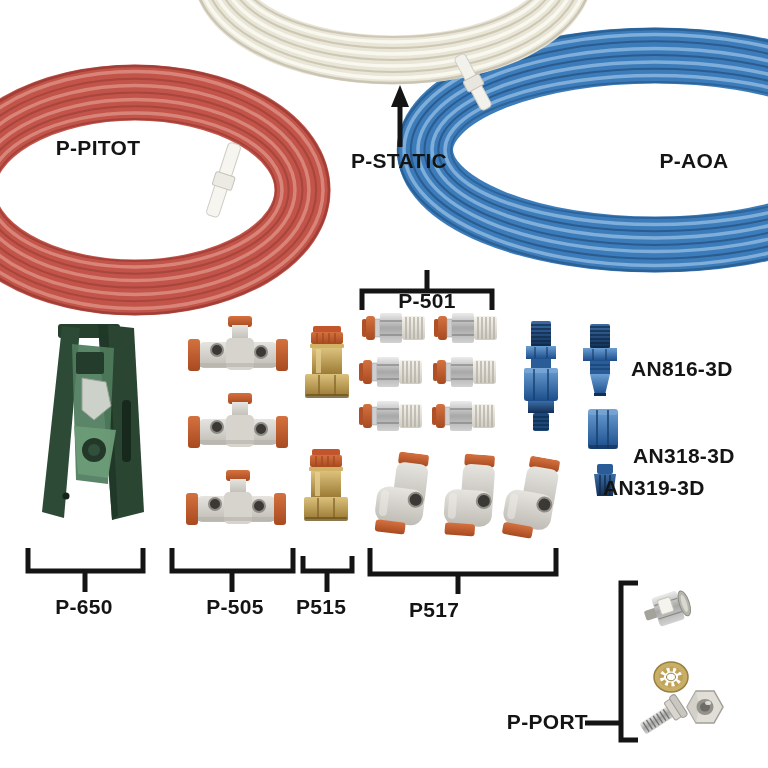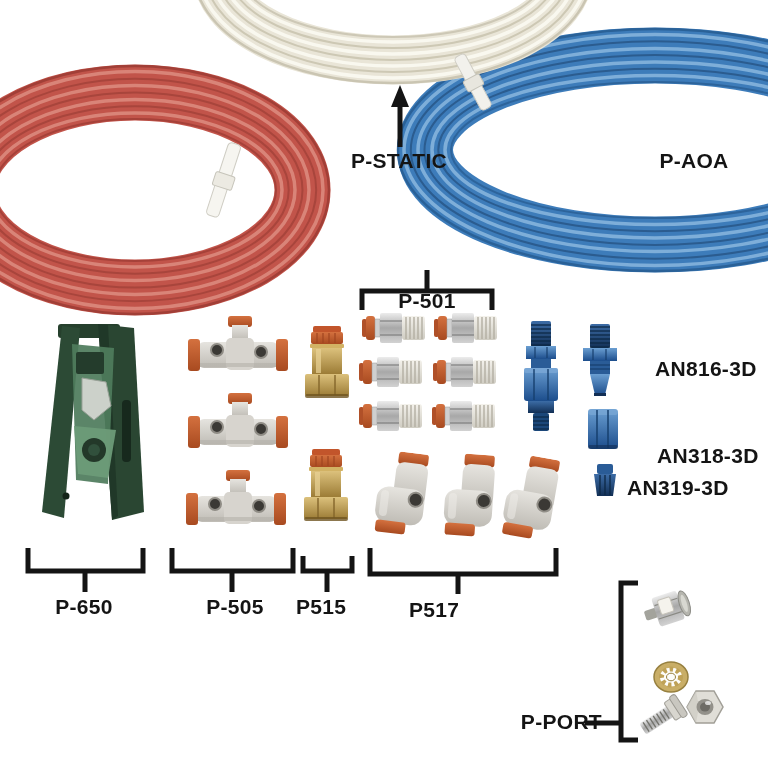--- a/index.html
+++ b/index.html
@@ -1,21 +1,21 @@
 <!DOCTYPE html>
 <html><head>
 <meta charset="utf-8">
 <style>
   html,body{margin:0;padding:0;background:#ffffff;}
   .stage{position:relative;width:768px;height:768px;background:#ffffff;overflow:hidden;
          font-family:"Liberation Sans", sans-serif;}
   .art{position:absolute;left:0;top:0;}
   .lbl{position:absolute;font-weight:bold;font-size:21px;line-height:22px;color:#141414;
        text-align:center;white-space:nowrap;letter-spacing:.3px;}
-  .lbl.left{text-align:center;margin-left:24px;}
+  .lbl.left{text-align:center;}
   .lbl.right{text-align:right;}
 </style>
 </head>
 <body>
 
 <div class="stage">
 
 <svg class="art" width="768" height="768" viewBox="0 0 768 768">
   <defs>
     <linearGradient id="gMetal" x1="0" y1="0" x2="0" y2="1">
@@ -310,28 +310,29 @@
   <g fill="none" stroke="#141414" stroke-width="5">
     <path d="M362,310 L362,291 L492,291 L492,310 M427,291 L427,270"></path>
     <path d="M28,548 L28,571 L143,571 L143,548 M85,571 L85,592"></path>
     <path d="M172,548 L172,571 L293,571 L293,548 M232,571 L232,592"></path>
     <path d="M303,556 L303,571 L352,571 L352,556 M327,571 L327,592"></path>
     <path d="M370,548 L370,574 L556,574 L556,548 M458,574 L458,594"></path>
     <path d="M585,723 L621,723 M638,583 L621,583 L621,740 L638,740"></path>
   </g>
 </svg>
 
+<div class="lbl" style="left:28px;top:137px;width:140px;">P-PITOT</div>
 <div class="lbl" style="left:624px;top:150px;width:140px;">P-AOA</div>
 <div class="lbl" style="left:329px;top:150px;width:140px;">P-STATIC</div>
 
 <div class="lbl" style="left:357px;top:246px;width:140px;margin-top:44px;">P-501</div>
 <div class="lbl" style="left:14px;top:596px;width:140px;">P-650</div>
 <div class="lbl" style="left:165px;top:596px;width:140px;">P-505</div>
 <div class="lbl" style="left:251px;top:596px;width:140px;">P515</div>
 <div class="lbl" style="left:364px;top:599px;width:140px;">P517</div>
 
 <div class="lbl left" style="left:631px;top:358px;">AN816-3D</div>
 <div class="lbl left" style="left:633px;top:445px;">AN318-3D</div>
 <div class="lbl left" style="left:603px;top:477px;">AN319-3D</div>
 
-<div class="lbl right" style="left:466px;top:711px;width:136px;">P-PORT</div>
+<div class="lbl right" style="left:452px;top:711px;width:136px;">P-PORT</div>
 
 </div>
 
 </body></html>

